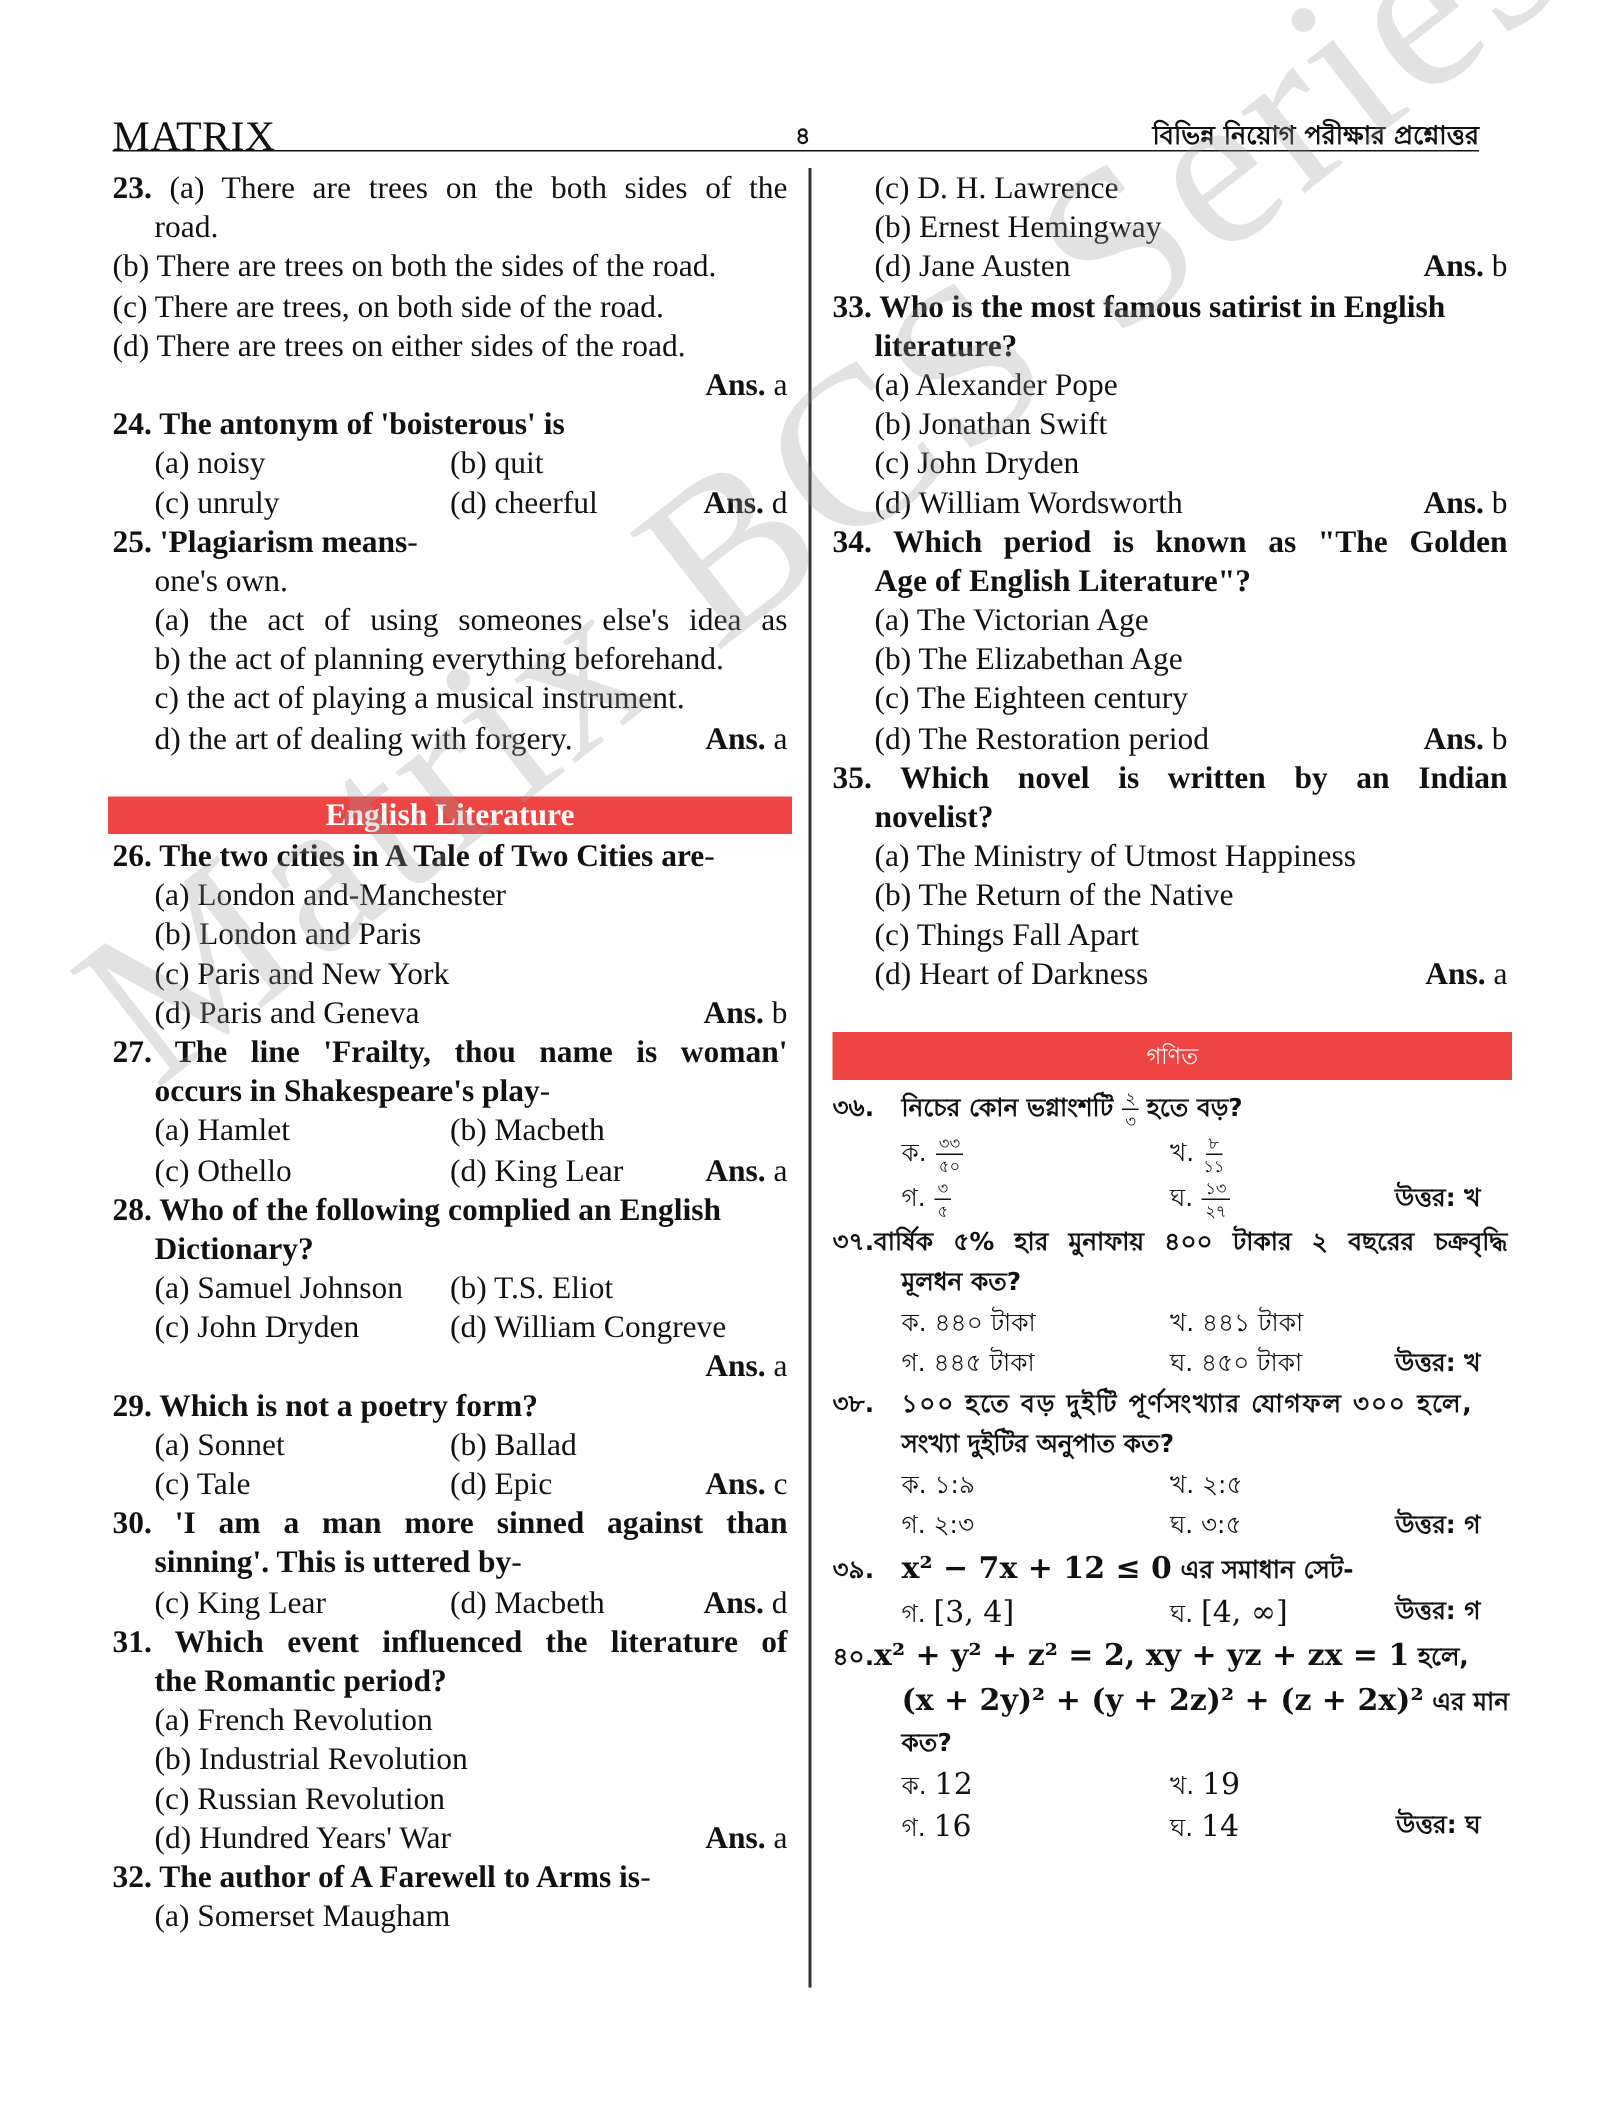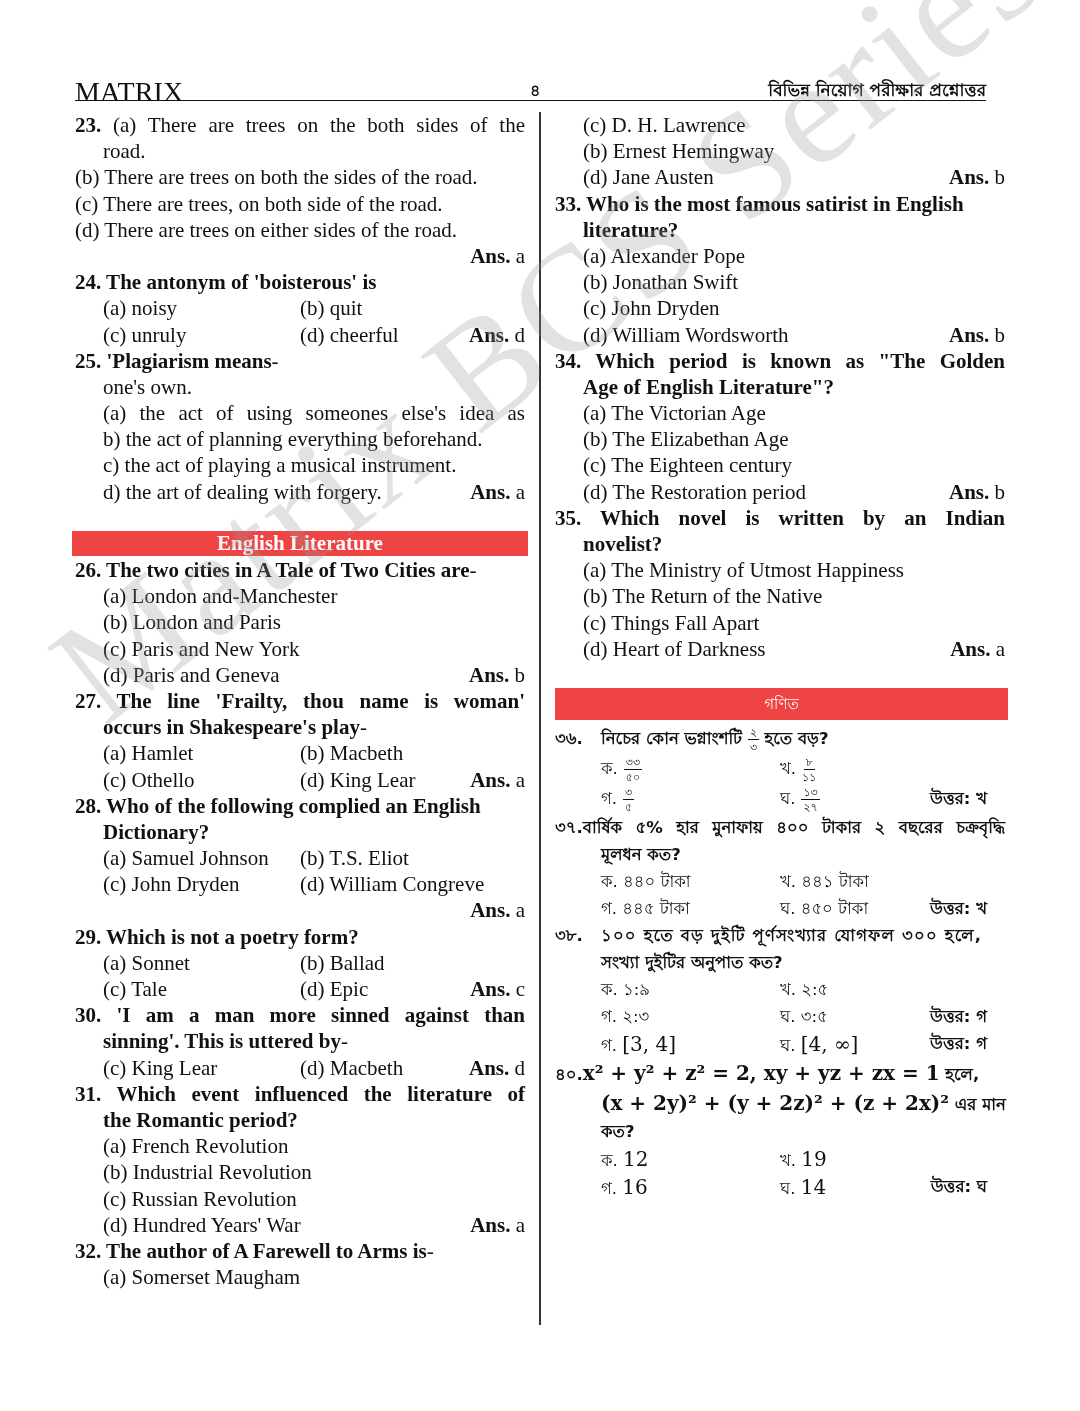--- a/index.html
+++ b/index.html
@@ -257,20 +257,21 @@
         <span class="bopt c2">খ. ২:৫</span>
       </div>
       <div class="bline">
         <span class="bopt c1">গ. ২:৩</span>
         <span class="bopt c2">ঘ. ৩:৫</span>
         <span class="bans">উত্তর: গ</span>
       </div>
     </div>
 
     <div class="bn">
+      <div class="bline q" style="height:30px;line-height:30px;"><span class="num">৩৯.</span><span class="math">x² − 7x + 12 ≤ 0</span> <span>এর সমাধান সেট-</span></div>
       <div class="bline" style="height:28px;line-height:28px;">
         <span class="bopt c1"><span>গ.</span> <span class="mathr">[3, 4]</span></span>
         <span class="bopt c2"><span>ঘ.</span> <span class="mathr">[4, ∞]</span></span>
         <span class="bans">উত্তর: গ</span>
       </div>
     </div>
 
     <div class="bn">
       <div class="bline q" style="height:30px;line-height:30px;"><span>৪০.</span><span class="math">x² + y² + z² = 2, xy + yz + zx = 1</span> <span>হলে,</span></div>
       <div class="bline q" style="height:30px;line-height:30px;padding-left:46px;"><span class="math">(x + 2y)² + (y + 2z)² + (z + 2x)²</span> <span>এর মান</span></div>

